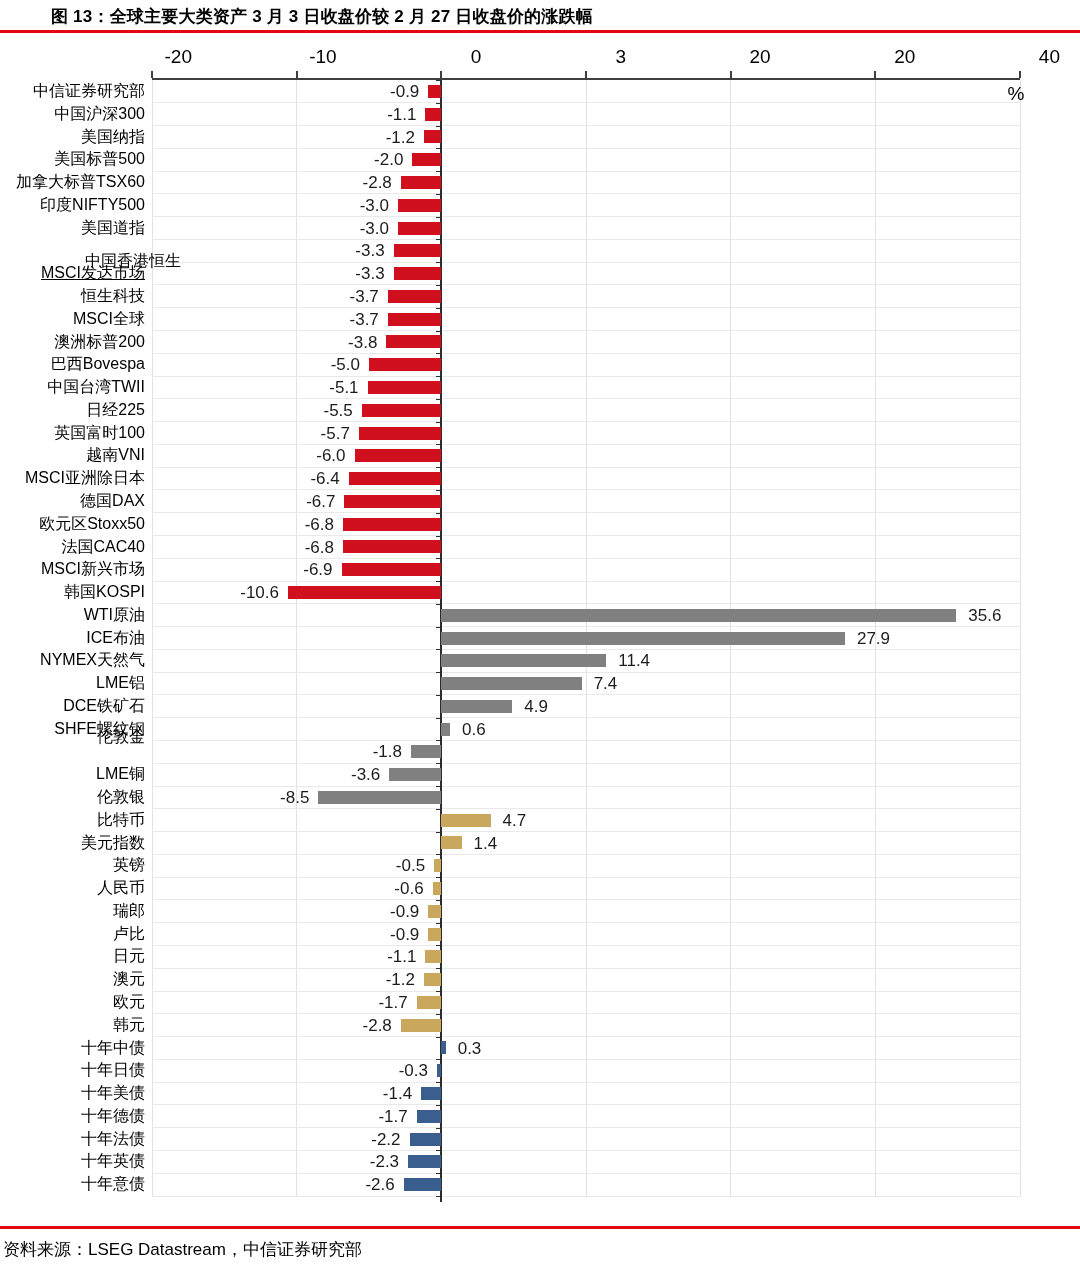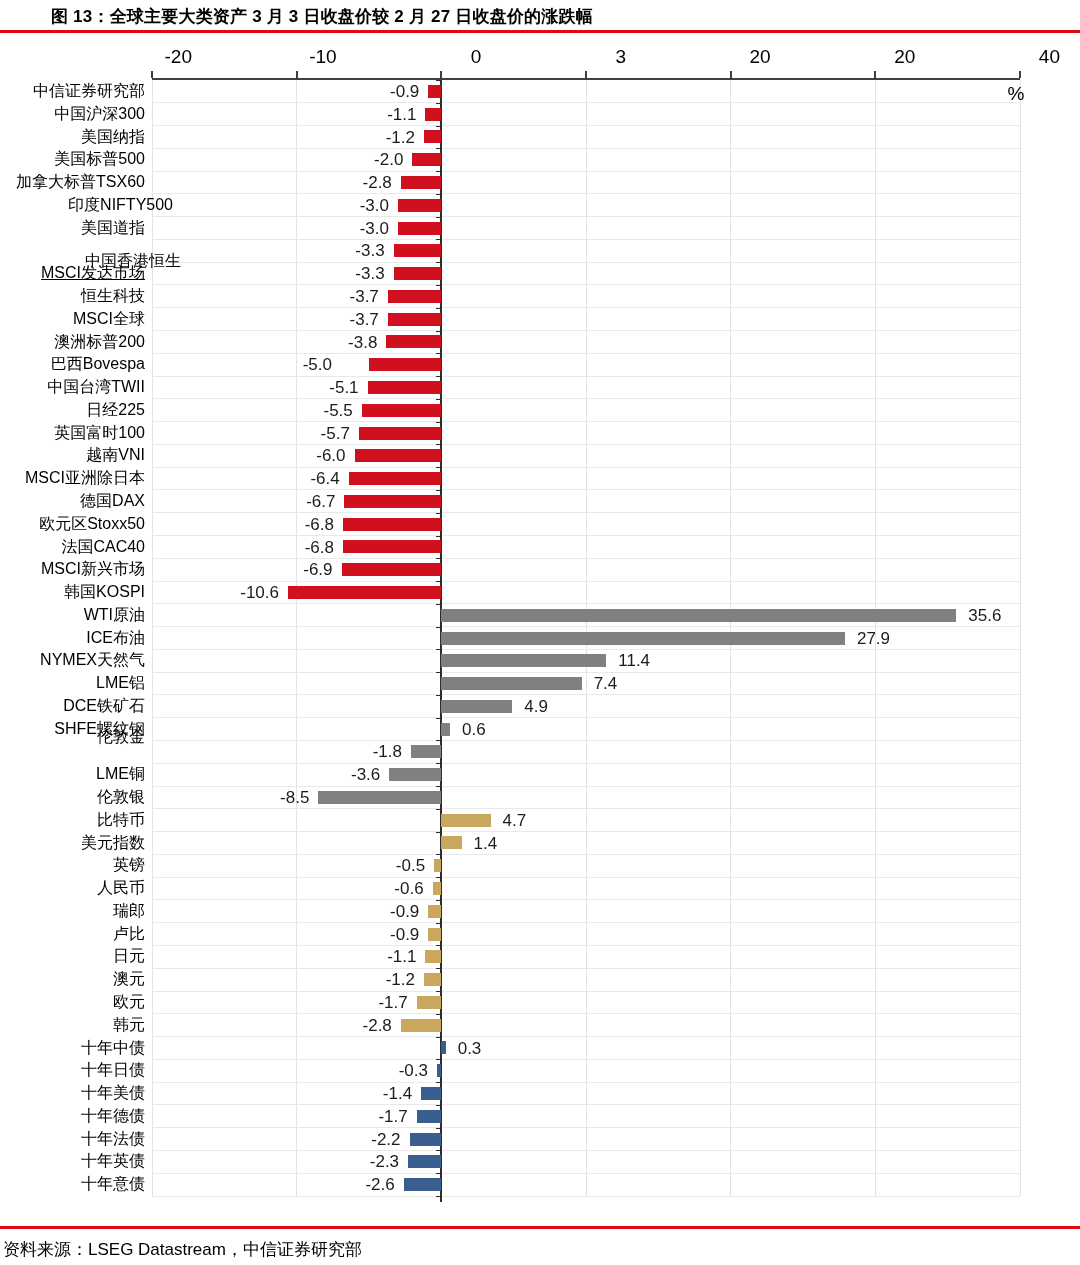--- a/index.html
+++ b/index.html
@@ -134,21 +134,21 @@
     <div class="val-label" style="top: 102.776px; height: 22.7755px; line-height: 23.7755px; right: 663.58px;">-1.1</div>
     <div class="cat-label" style="top: 125.551px; width: 145px; height: 22.7755px; line-height: 22.7755px;">美国纳指</div>
     <div class="bar" style="left: 423.973px; width: 17.36px; top: 130.439px; background: rgb(208, 16, 30);"></div>
     <div class="val-label" style="top: 125.551px; height: 22.7755px; line-height: 23.7755px; right: 665.027px;">-1.2</div>
     <div class="cat-label" style="top: 148.327px; width: 145px; height: 22.7755px; line-height: 22.7755px;">美国标普500</div>
     <div class="bar" style="left: 412.4px; width: 28.9333px; top: 153.214px; background: rgb(208, 16, 30);"></div>
     <div class="val-label" style="top: 148.327px; height: 22.7755px; line-height: 23.7755px; right: 676.6px;">-2.0</div>
     <div class="cat-label" style="top: 171.102px; width: 145px; height: 22.7755px; line-height: 22.7755px;">加拿大标普TSX60</div>
     <div class="bar" style="left: 400.827px; width: 40.5067px; top: 175.99px; background: rgb(208, 16, 30);"></div>
     <div class="val-label" style="top: 171.102px; height: 22.7755px; line-height: 23.7755px; right: 688.173px;">-2.8</div>
-    <div class="cat-label" style="top: 193.878px; width: 145px; height: 22.7755px; line-height: 22.7755px; margin-left: 28px;">印度NIFTY500</div>
+    <div class="cat-label" style="top: 193.878px; width: 145px; height: 22.7755px; line-height: 22.7755px;">印度NIFTY500</div>
     <div class="bar" style="left: 397.933px; width: 43.4px; top: 198.765px; background: rgb(208, 16, 30);"></div>
     <div class="val-label" style="top: 193.878px; height: 22.7755px; line-height: 23.7755px; right: 691.067px;">-3.0</div>
     <div class="cat-label" style="top: 216.653px; width: 145px; height: 22.7755px; line-height: 22.7755px;">美国道指</div>
     <div class="bar" style="left: 397.933px; width: 43.4px; top: 221.541px; background: rgb(208, 16, 30);"></div>
     <div class="val-label" style="top: 216.653px; height: 22.7755px; line-height: 23.7755px; right: 691.067px;">-3.0</div>
     <div class="cat-label" style="top: 250px; width: 145px; height: 22.7755px; line-height: 22.7755px; padding-left: 36px;">中国香港恒生</div>
     <div class="bar" style="left: 393.593px; width: 47.74px; top: 244.316px; background: rgb(208, 16, 30);"></div>
     <div class="val-label" style="top: 239.429px; height: 22.7755px; line-height: 23.7755px; right: 695.407px;">-3.3</div>
     <div class="cat-label" style="top: 262.204px; width: 145px; height: 22.7755px; line-height: 22.7755px; text-decoration: underline;">MSCI发达市场</div>
     <div class="bar" style="left: 393.593px; width: 47.74px; top: 267.092px; background: rgb(208, 16, 30);"></div>
@@ -157,21 +157,21 @@
     <div class="bar" style="left: 387.807px; width: 53.5267px; top: 289.867px; background: rgb(208, 16, 30);"></div>
     <div class="val-label" style="top: 284.98px; height: 22.7755px; line-height: 23.7755px; right: 701.193px;">-3.7</div>
     <div class="cat-label" style="top: 307.755px; width: 145px; height: 22.7755px; line-height: 22.7755px;">MSCI全球</div>
     <div class="bar" style="left: 387.807px; width: 53.5267px; top: 312.643px; background: rgb(208, 16, 30);"></div>
     <div class="val-label" style="top: 307.755px; height: 22.7755px; line-height: 23.7755px; right: 701.193px;">-3.7</div>
     <div class="cat-label" style="top: 330.531px; width: 145px; height: 22.7755px; line-height: 22.7755px;">澳洲标普200</div>
     <div class="bar" style="left: 386.36px; width: 54.9733px; top: 335.418px; background: rgb(208, 16, 30);"></div>
     <div class="val-label" style="top: 330.531px; height: 22.7755px; line-height: 23.7755px; right: 702.64px;">-3.8</div>
     <div class="cat-label" style="top: 353.306px; width: 145px; height: 22.7755px; line-height: 22.7755px;">巴西Bovespa</div>
     <div class="bar" style="left: 369px; width: 72.3333px; top: 358.194px; background: rgb(208, 16, 30);"></div>
-    <div class="val-label" style="top: 353.306px; height: 22.7755px; line-height: 23.7755px; right: 748px;">-5.0</div>
+    <div class="val-label" style="top: 353.306px; height: 22.7755px; line-height: 23.7755px; right: 720px;">-5.0</div>
     <div class="cat-label" style="top: 376.082px; width: 145px; height: 22.7755px; line-height: 22.7755px;">中国台湾TWII</div>
     <div class="bar" style="left: 367.553px; width: 73.78px; top: 380.969px; background: rgb(208, 16, 30);"></div>
     <div class="val-label" style="top: 376.082px; height: 22.7755px; line-height: 23.7755px; right: 721.447px;">-5.1</div>
     <div class="cat-label" style="top: 398.857px; width: 145px; height: 22.7755px; line-height: 22.7755px;">日经225</div>
     <div class="bar" style="left: 361.767px; width: 79.5667px; top: 403.745px; background: rgb(208, 16, 30);"></div>
     <div class="val-label" style="top: 398.857px; height: 22.7755px; line-height: 23.7755px; right: 727.233px;">-5.5</div>
     <div class="cat-label" style="top: 421.633px; width: 145px; height: 22.7755px; line-height: 22.7755px;">英国富时100</div>
     <div class="bar" style="left: 358.873px; width: 82.46px; top: 426.52px; background: rgb(208, 16, 30);"></div>
     <div class="val-label" style="top: 421.633px; height: 22.7755px; line-height: 23.7755px; right: 730.127px;">-5.7</div>
     <div class="cat-label" style="top: 444.408px; width: 145px; height: 22.7755px; line-height: 22.7755px;">越南VNI</div>

